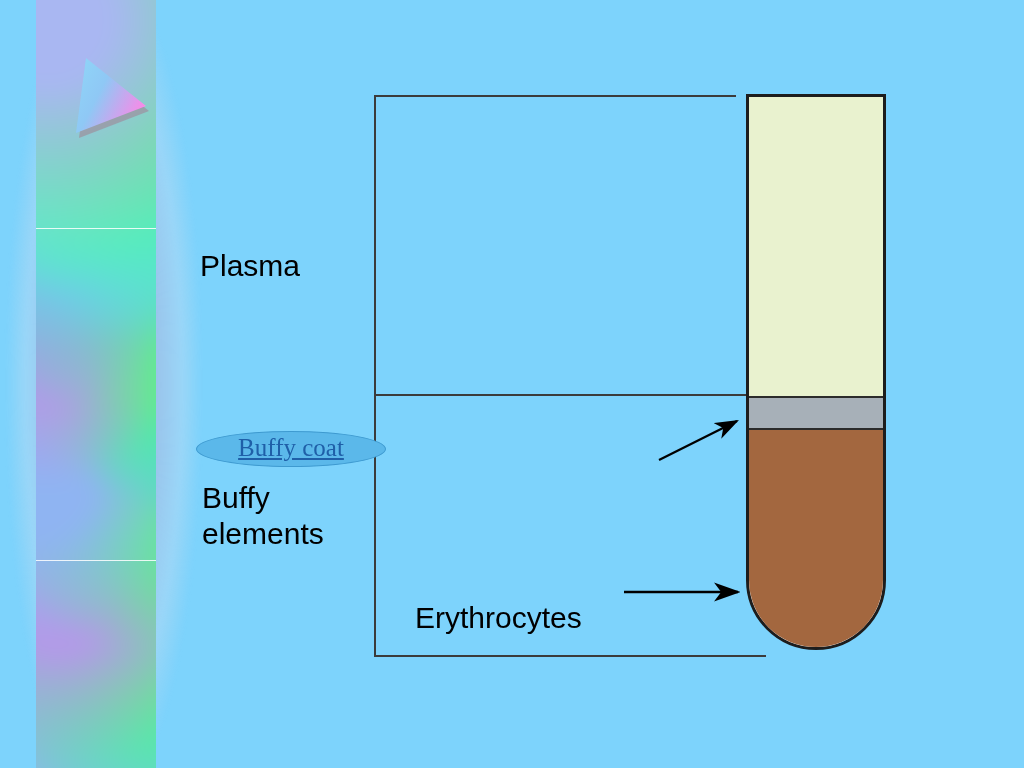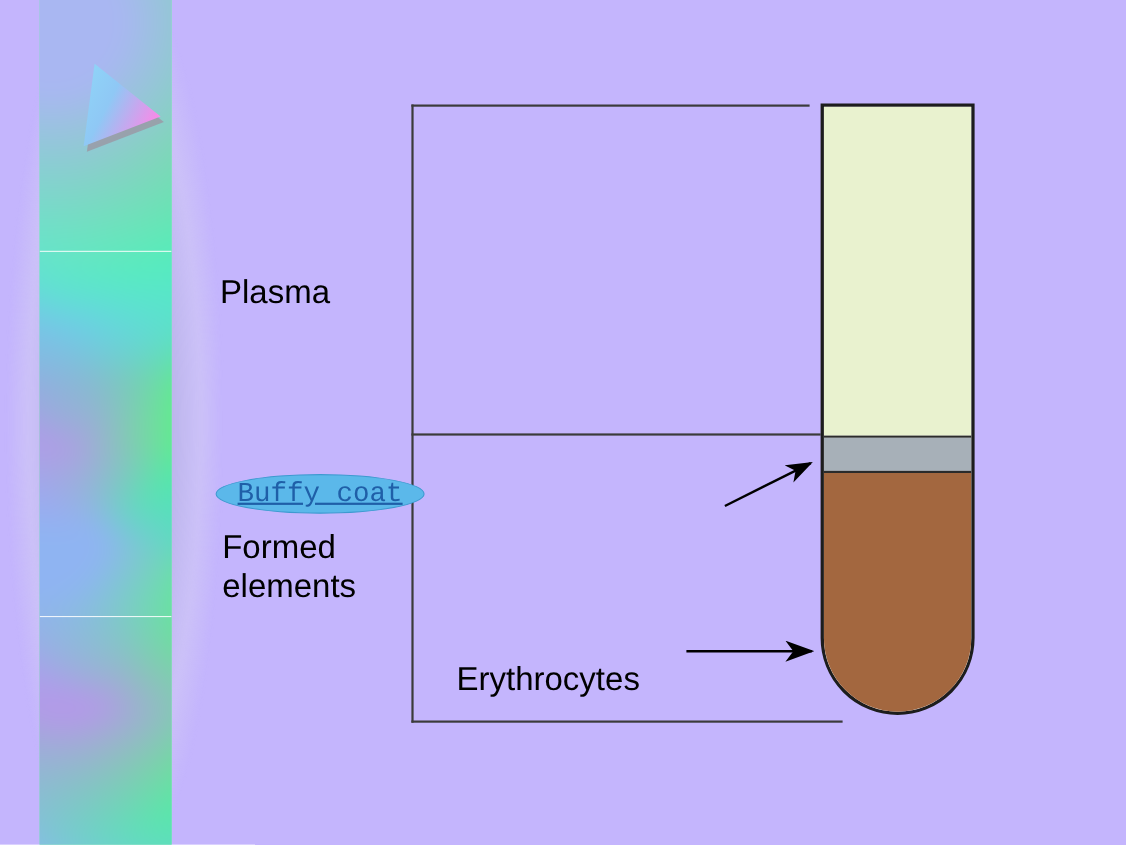--- a/index.html
+++ b/index.html
@@ -12,21 +12,21 @@
     height: 768px;
     position: relative;
     overflow: hidden;
     font-family: "Liberation Sans", sans-serif;
   }
   #slide {
     position: absolute;
     left: 0; top: 0;
     width: 1024px;
     height: 768px;
-    background: #c4b5fd;
+    background: #7dd3fc;
   }
 
   
   .deco-lens {
     position: absolute;
     left: 6px;
     top: -40px;
     width: 196px;
     height: 850px;
     border-radius: 50%;
@@ -119,21 +119,21 @@
     border-radius: 50%;
     background: #5bb8ea;
     border: 1px solid #3e9ad0;
     box-sizing: border-box;
   }
   .buffy-text {
     position: absolute;
     left: 0; top: 3px;
     width: 190px;
     text-align: center;
-    font-family: Liberation Mono, monospace;
+    font-family: Liberation Serif, serif;
     font-size: 25px;
     color: #1f5fa8;
     text-decoration: underline;
   }
 
   
   .tube {
     position: absolute;
     left: 746px;
     top: 94px;
@@ -187,21 +187,21 @@
     <polygon points="16,85 26,10 86,58" fill="url(#triGrad)"></polygon>
   </svg>
 
   <div class="frame-line h-line" style="left:374px; top:95px; width:362px;"></div>
   <div class="frame-line v-line" style="left:374px; top:95px; height:562px;"></div>
   <div class="frame-line h-line" style="left:374px; top:394px; width:372px;"></div>
   <div class="frame-line h-line" style="left:374px; top:655px; width:392px;"></div>
 
   <div class="label" id="label-plasma">Plasma</div>
 
-  <div class="label" id="label-formed">Formed
+  <div class="label" id="label-formed">Buffy
 elements</div>
 
   <div class="buffy-wrap">
     <div class="buffy-ellipse"></div>
     <div class="buffy-text">Buffy coat</div>
   </div>
 
 
   <svg class="arrow-svg" width="1024" height="768">
     <defs>

